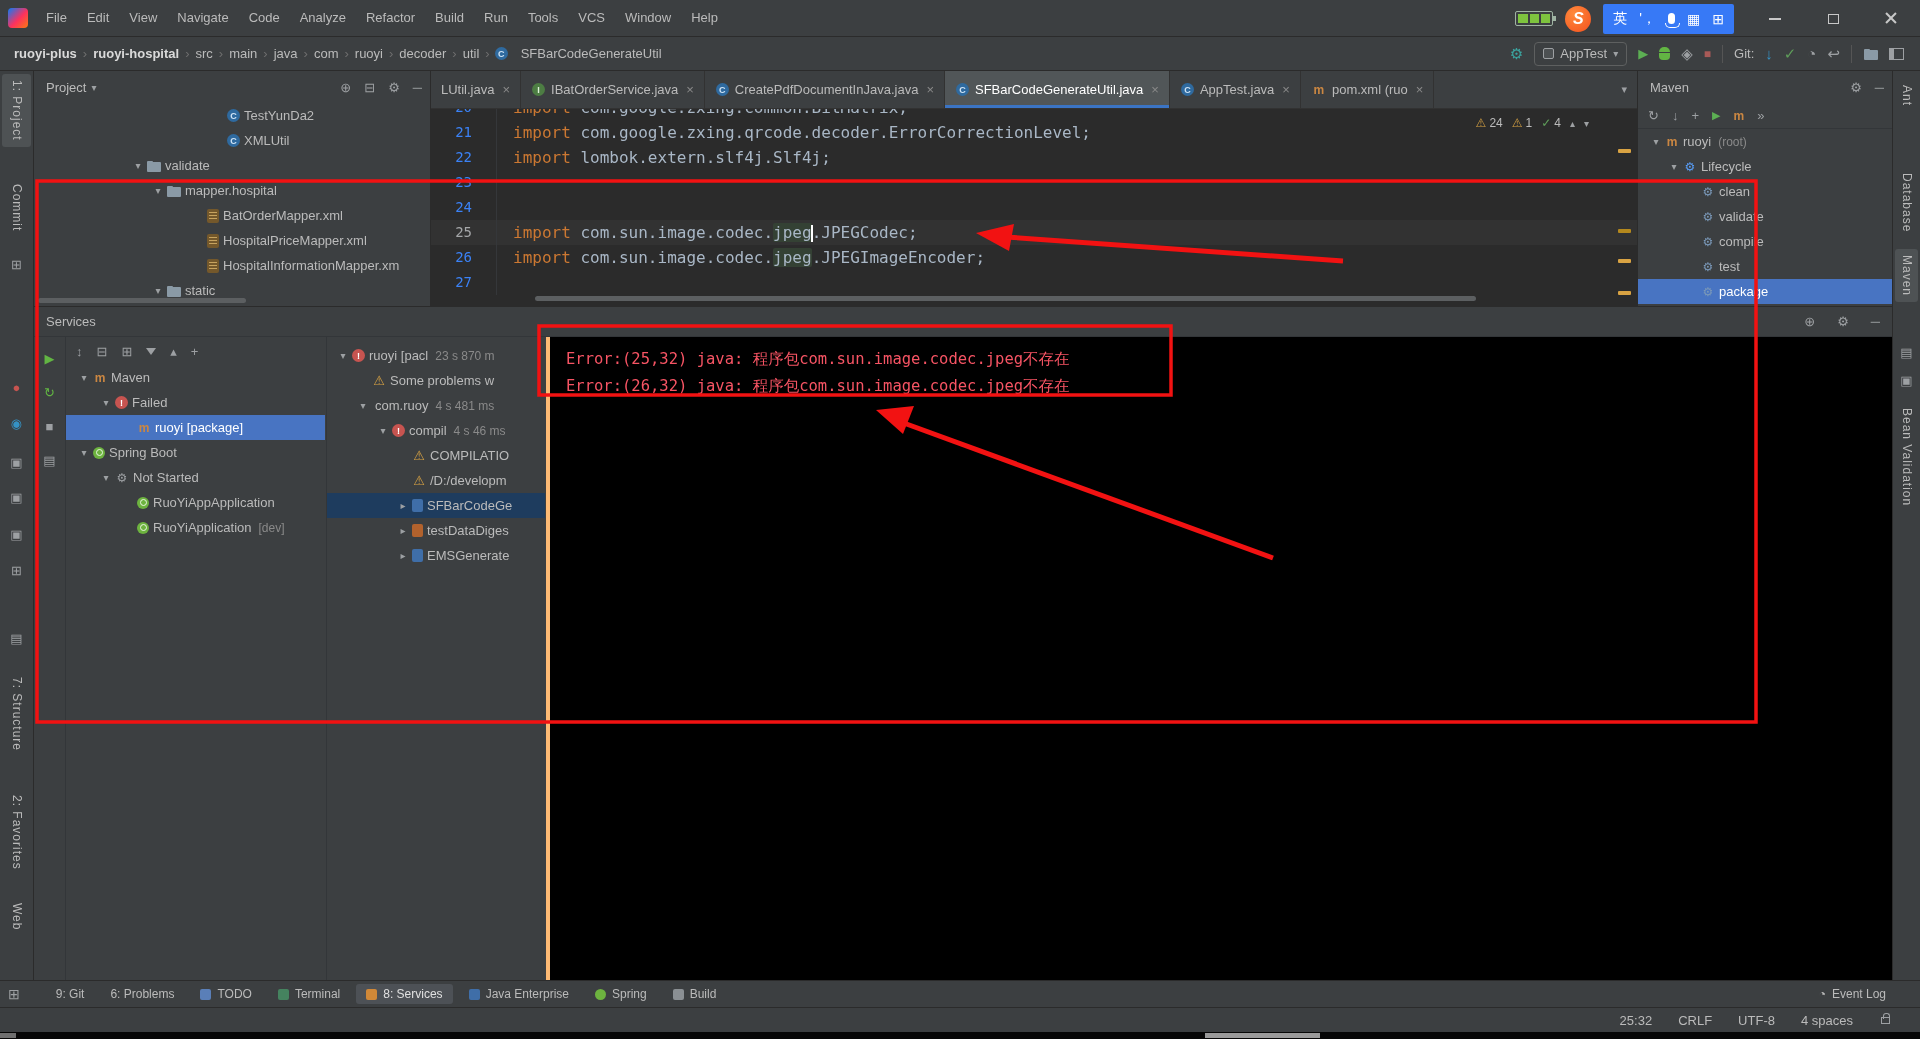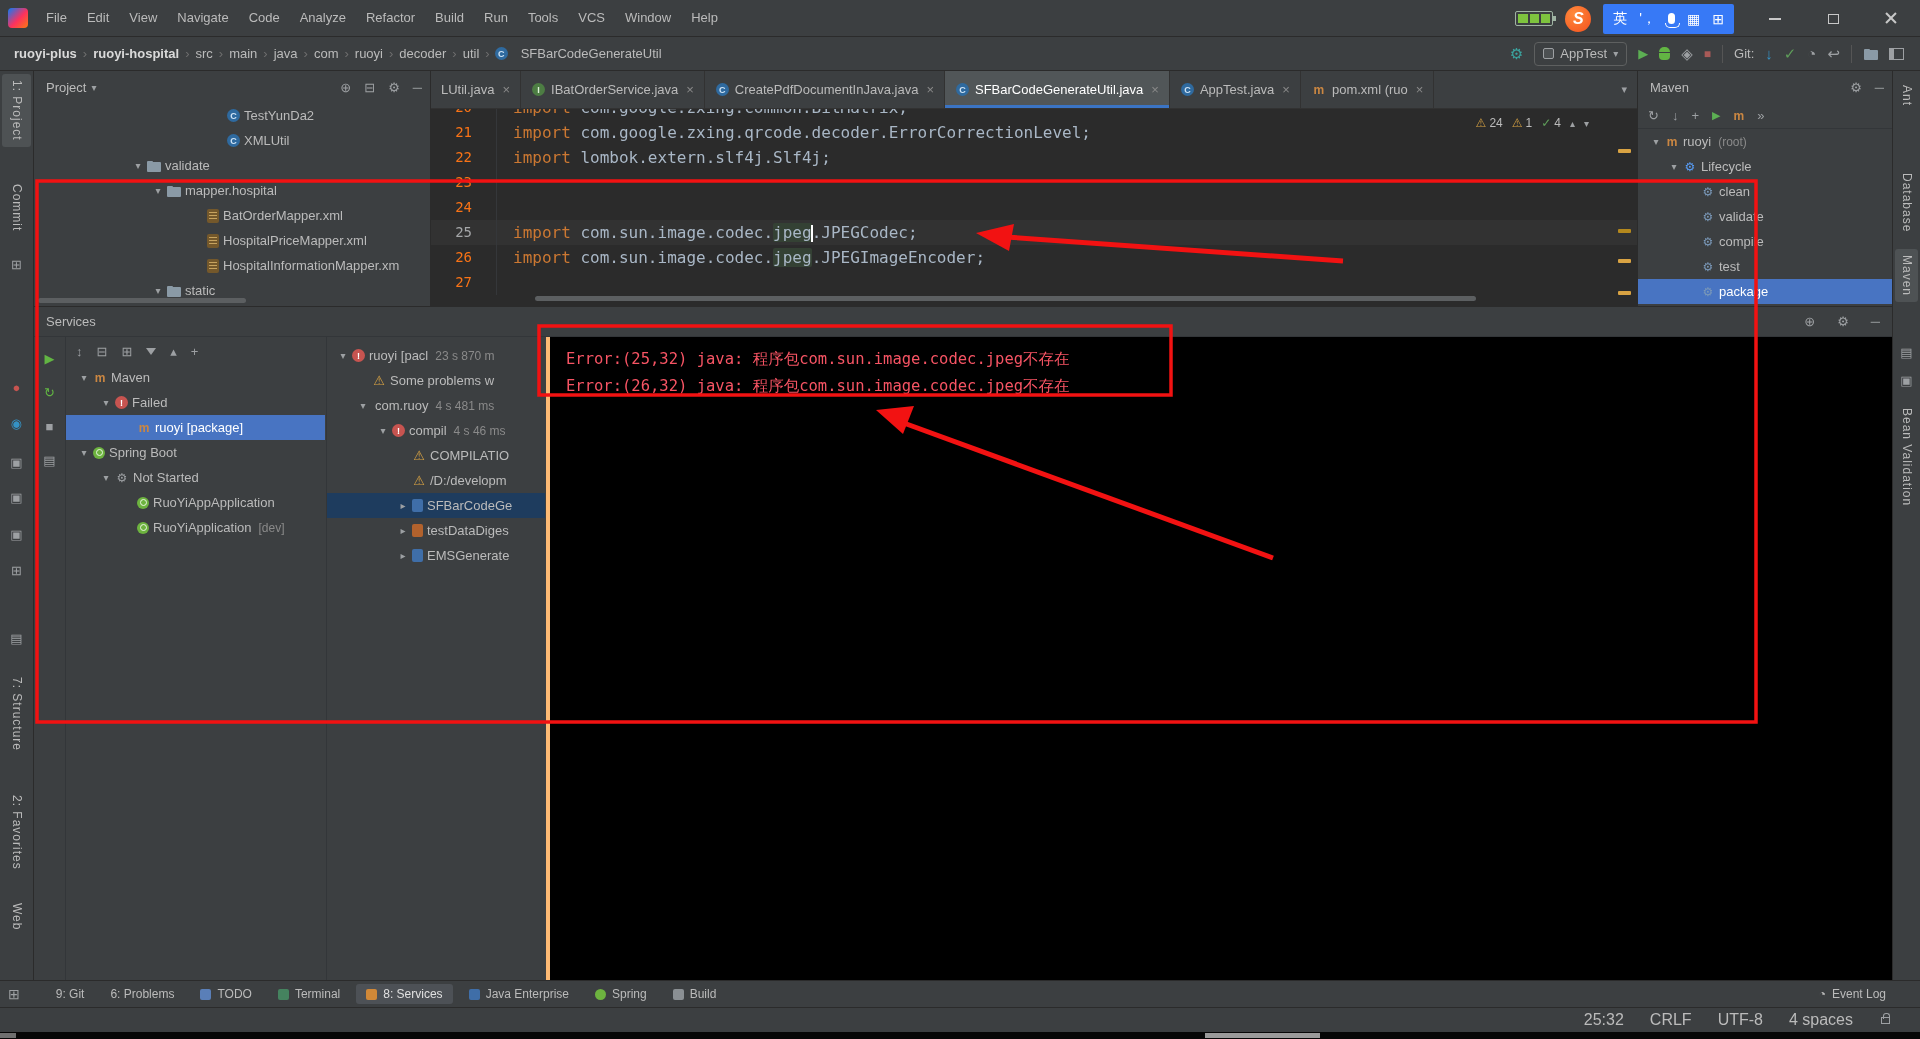--- a/index.html
+++ b/index.html
@@ -114,21 +114,21 @@
 
 .editor-area{position:absolute;left:431px;top:71px;width:1206px;height:235px;background:#2b2b2b;}
 .tabbar{height:38px;background:#3c3f41;border-bottom:1px solid #323232;display:flex;align-items:stretch;overflow:hidden;}
 .tab{display:flex;align-items:center;gap:6px;padding:0 10px;font-size:13px;color:#bbb;border-right:1px solid #323232;white-space:nowrap;}
 .tab.active{background:#515658;color:#fff;box-shadow:inset 0 -3px 0 #3b74c4;}
 .tab .tclose{color:#8a8a8a;font-size:13px;margin-left:2px;}
 .tab-ddown{margin-left:auto;align-self:center;padding:0 10px;color:#9da0a3;font-size:11px;}
 .code-wrap{position:relative;height:196px;overflow:hidden;}
 #code{margin-top:-14px;}
 .cline{display:flex;height:25px;line-height:25px;font-family:"DejaVu Sans Mono","Liberation Mono",monospace;font-size:16px;color:#a9b7c6;white-space:pre;}
-.cline .lno{width:66px;flex:none;text-align:right;padding-right:24px;color:#f97316;font-size:14px;border-right:1px solid #35373a;}
+.cline .lno{width:66px;flex:none;text-align:right;padding-right:24px;color:#3b82f6;font-size:14px;border-right:1px solid #35373a;}
 .cline .ctext{padding-left:16px;}
 .cline.current{background:#323232;}
 .cline.current .lno{color:#a4a6a8;}
 .kw{color:#cc7832;}
 .tok{background:#344134;border-radius:2px;}
 .caret{display:inline-block;width:2px;height:17px;background:#fff;vertical-align:middle;margin:0 -1px;}
 .inspections{position:absolute;top:5px;right:44px;display:flex;align-items:center;gap:9px;font-size:12px;color:#bbb;background:rgba(43,43,43,.6);padding:2px 4px;}
 .insp-item{display:flex;align-items:center;gap:3px;}
 .insp-ic.warning{color:#d9a343;font-size:12px;}
 .insp-ic.check{color:#5f9e5a;font-size:12px;}
@@ -167,21 +167,21 @@
 .twitem{display:flex;align-items:center;padding:3px 10px;border-radius:3px;margin-right:6px;white-space:nowrap;}
 .twitem.active{background:#4d5156;color:#e0e0e0;}
 .twico{width:11px;height:11px;border-radius:2px;margin-right:6px;flex:none;}
 .twico-todo{background:#5a7fb8;}
 .twico-terminal{background:#45835f;}
 .twico-services{background:#d08838;}
 .twico-java{background:#3f6ea8;}
 .twico-spring{background:#6db33f;border-radius:50%;}
 .twico-build{background:#8a8f93;}
 .event-log{margin-left:auto;margin-right:34px;display:flex;align-items:center;gap:6px;}
-.statusbar{position:absolute;left:0;right:0;top:1007px;height:25px;background:#3c3f41;border-top:1px solid #2b2b2b;display:flex;align-items:center;font-size:16px;color:#bbb;}
+.statusbar{position:absolute;left:0;right:0;top:1007px;height:25px;background:#3c3f41;border-top:1px solid #2b2b2b;display:flex;align-items:center;font-size:13px;color:#bbb;}
 .sb-right{margin-left:auto;display:flex;align-items:center;gap:26px;margin-right:30px;}
 .lock-icon{width:9px;height:7px;border:1px solid #9da0a3;position:relative;display:inline-block;margin-left:2px;}
 .lock-icon::before{content:"";position:absolute;left:1px;top:-5px;width:5px;height:5px;border:1px solid #9da0a3;border-bottom:none;border-radius:3px 3px 0 0;}
 .bottom-strip{position:absolute;left:0;right:0;top:1032px;height:7px;background:#070707;}
 .strip-a{position:absolute;left:0;top:1px;width:16px;height:5px;background:#6f6f6f;}
 .strip-b{position:absolute;left:1205px;top:1px;width:115px;height:5px;background:#9a9a9a;}
 
 
 #annotations{position:absolute;inset:0;z-index:50;pointer-events:none;}
 </style>

